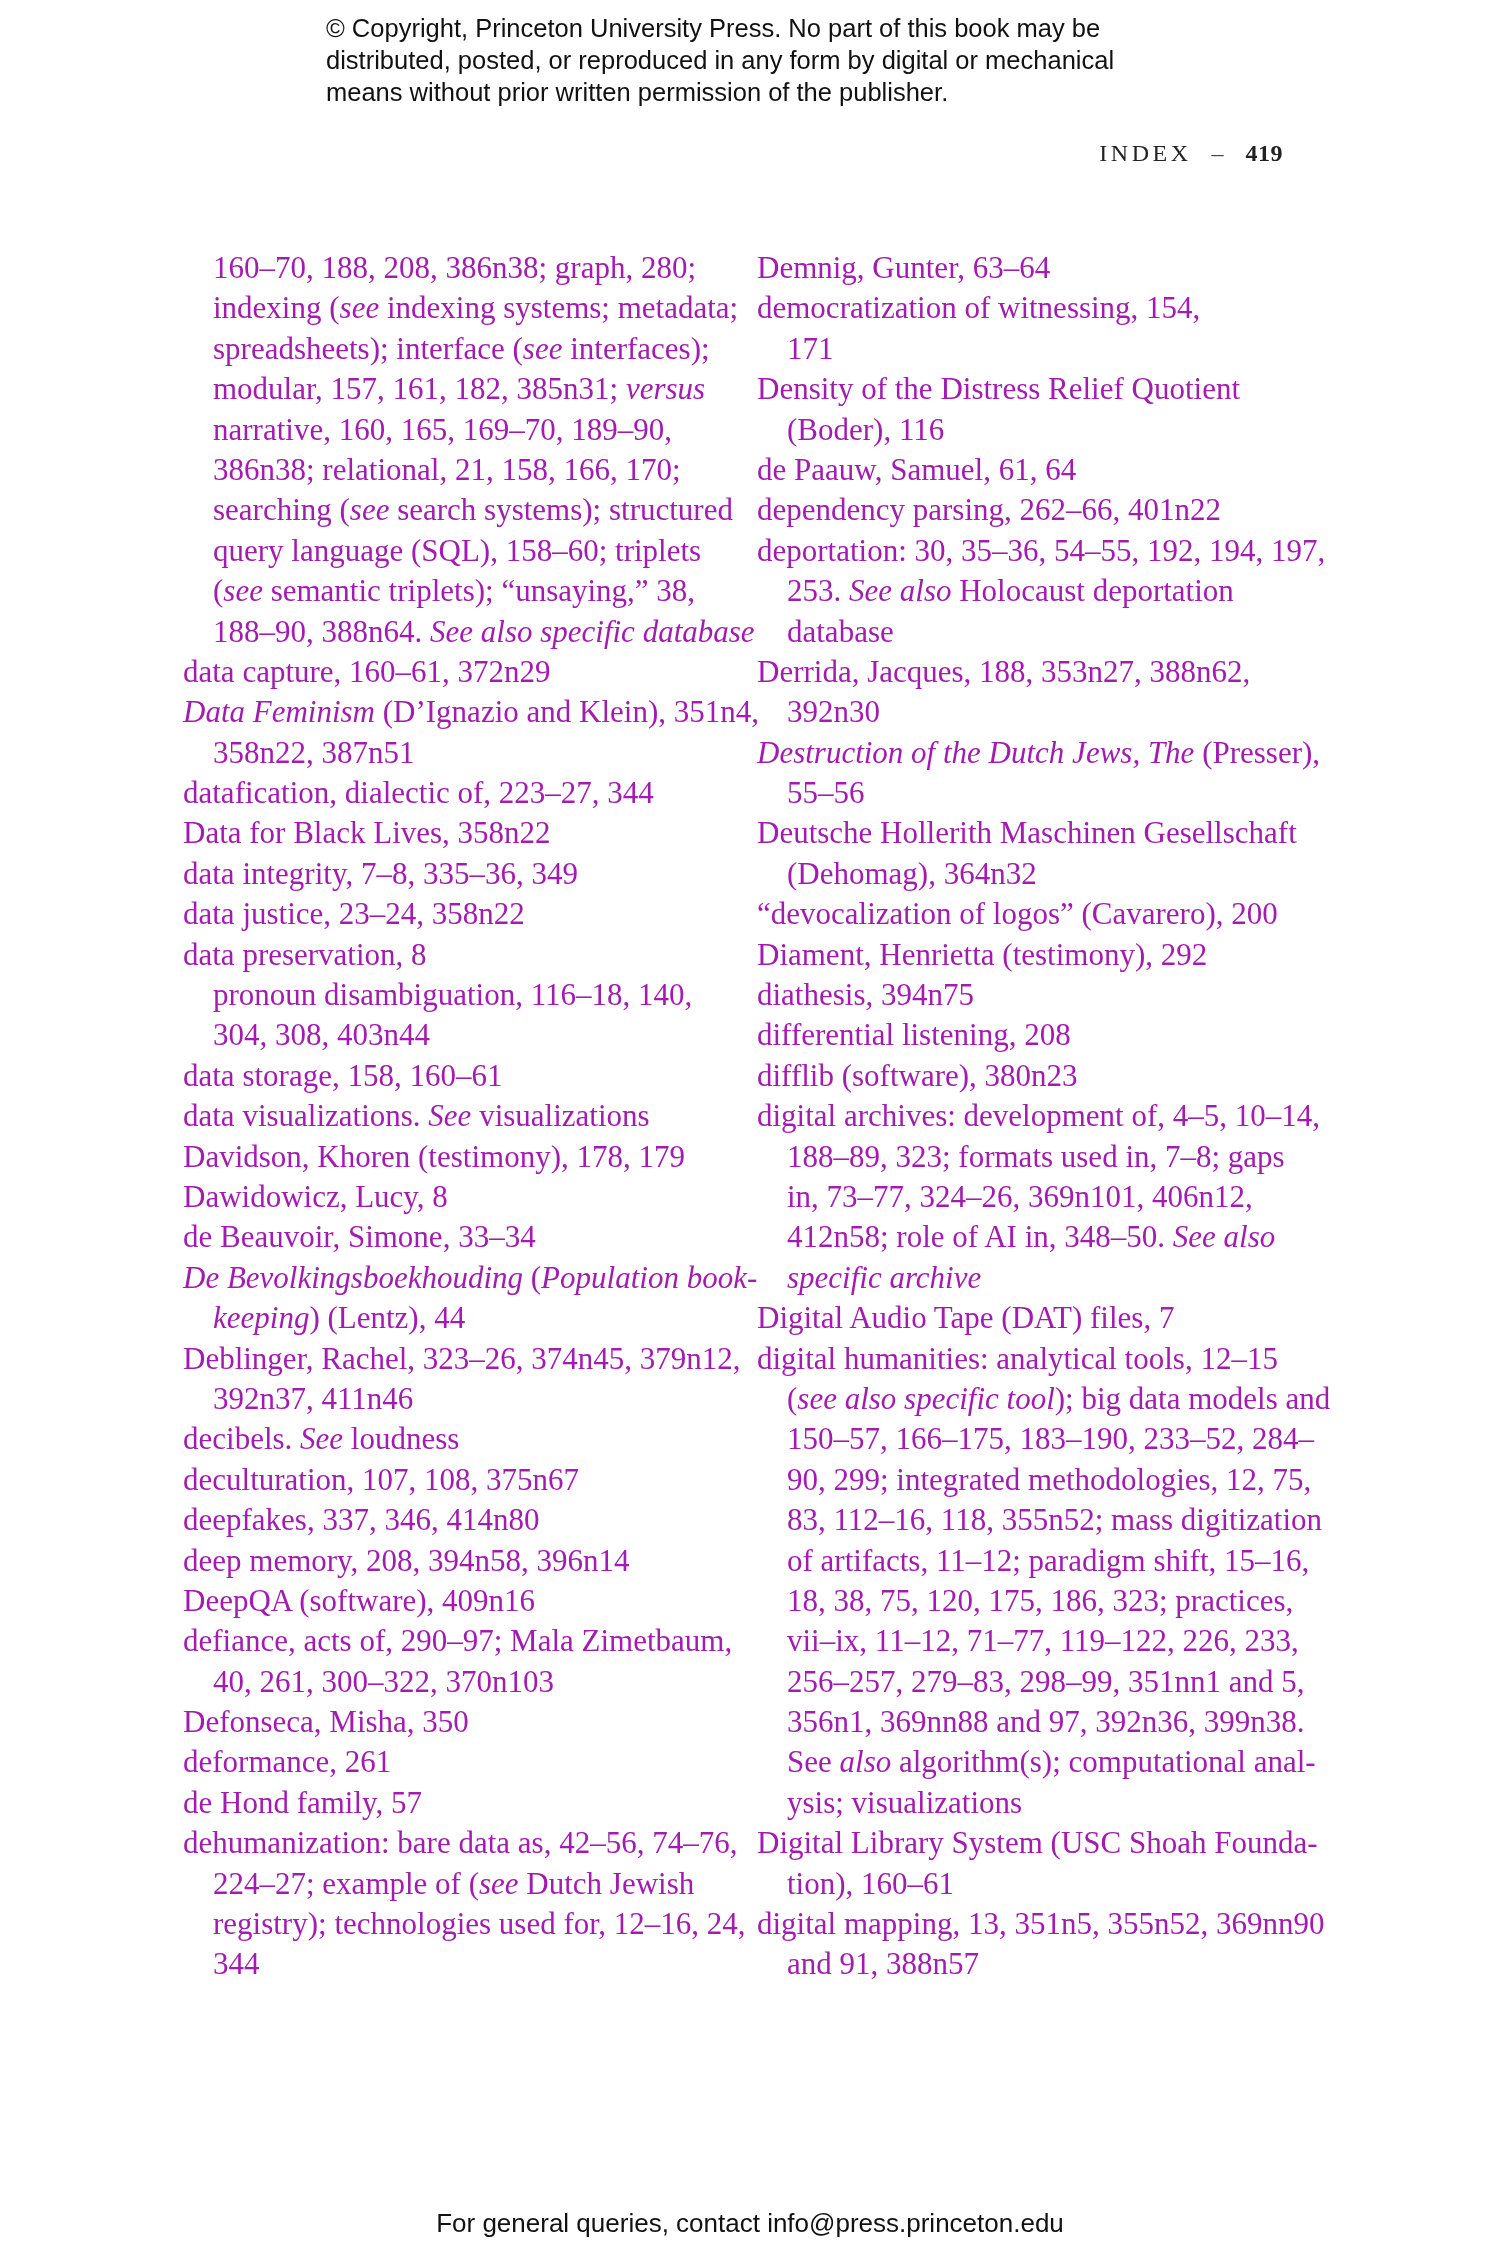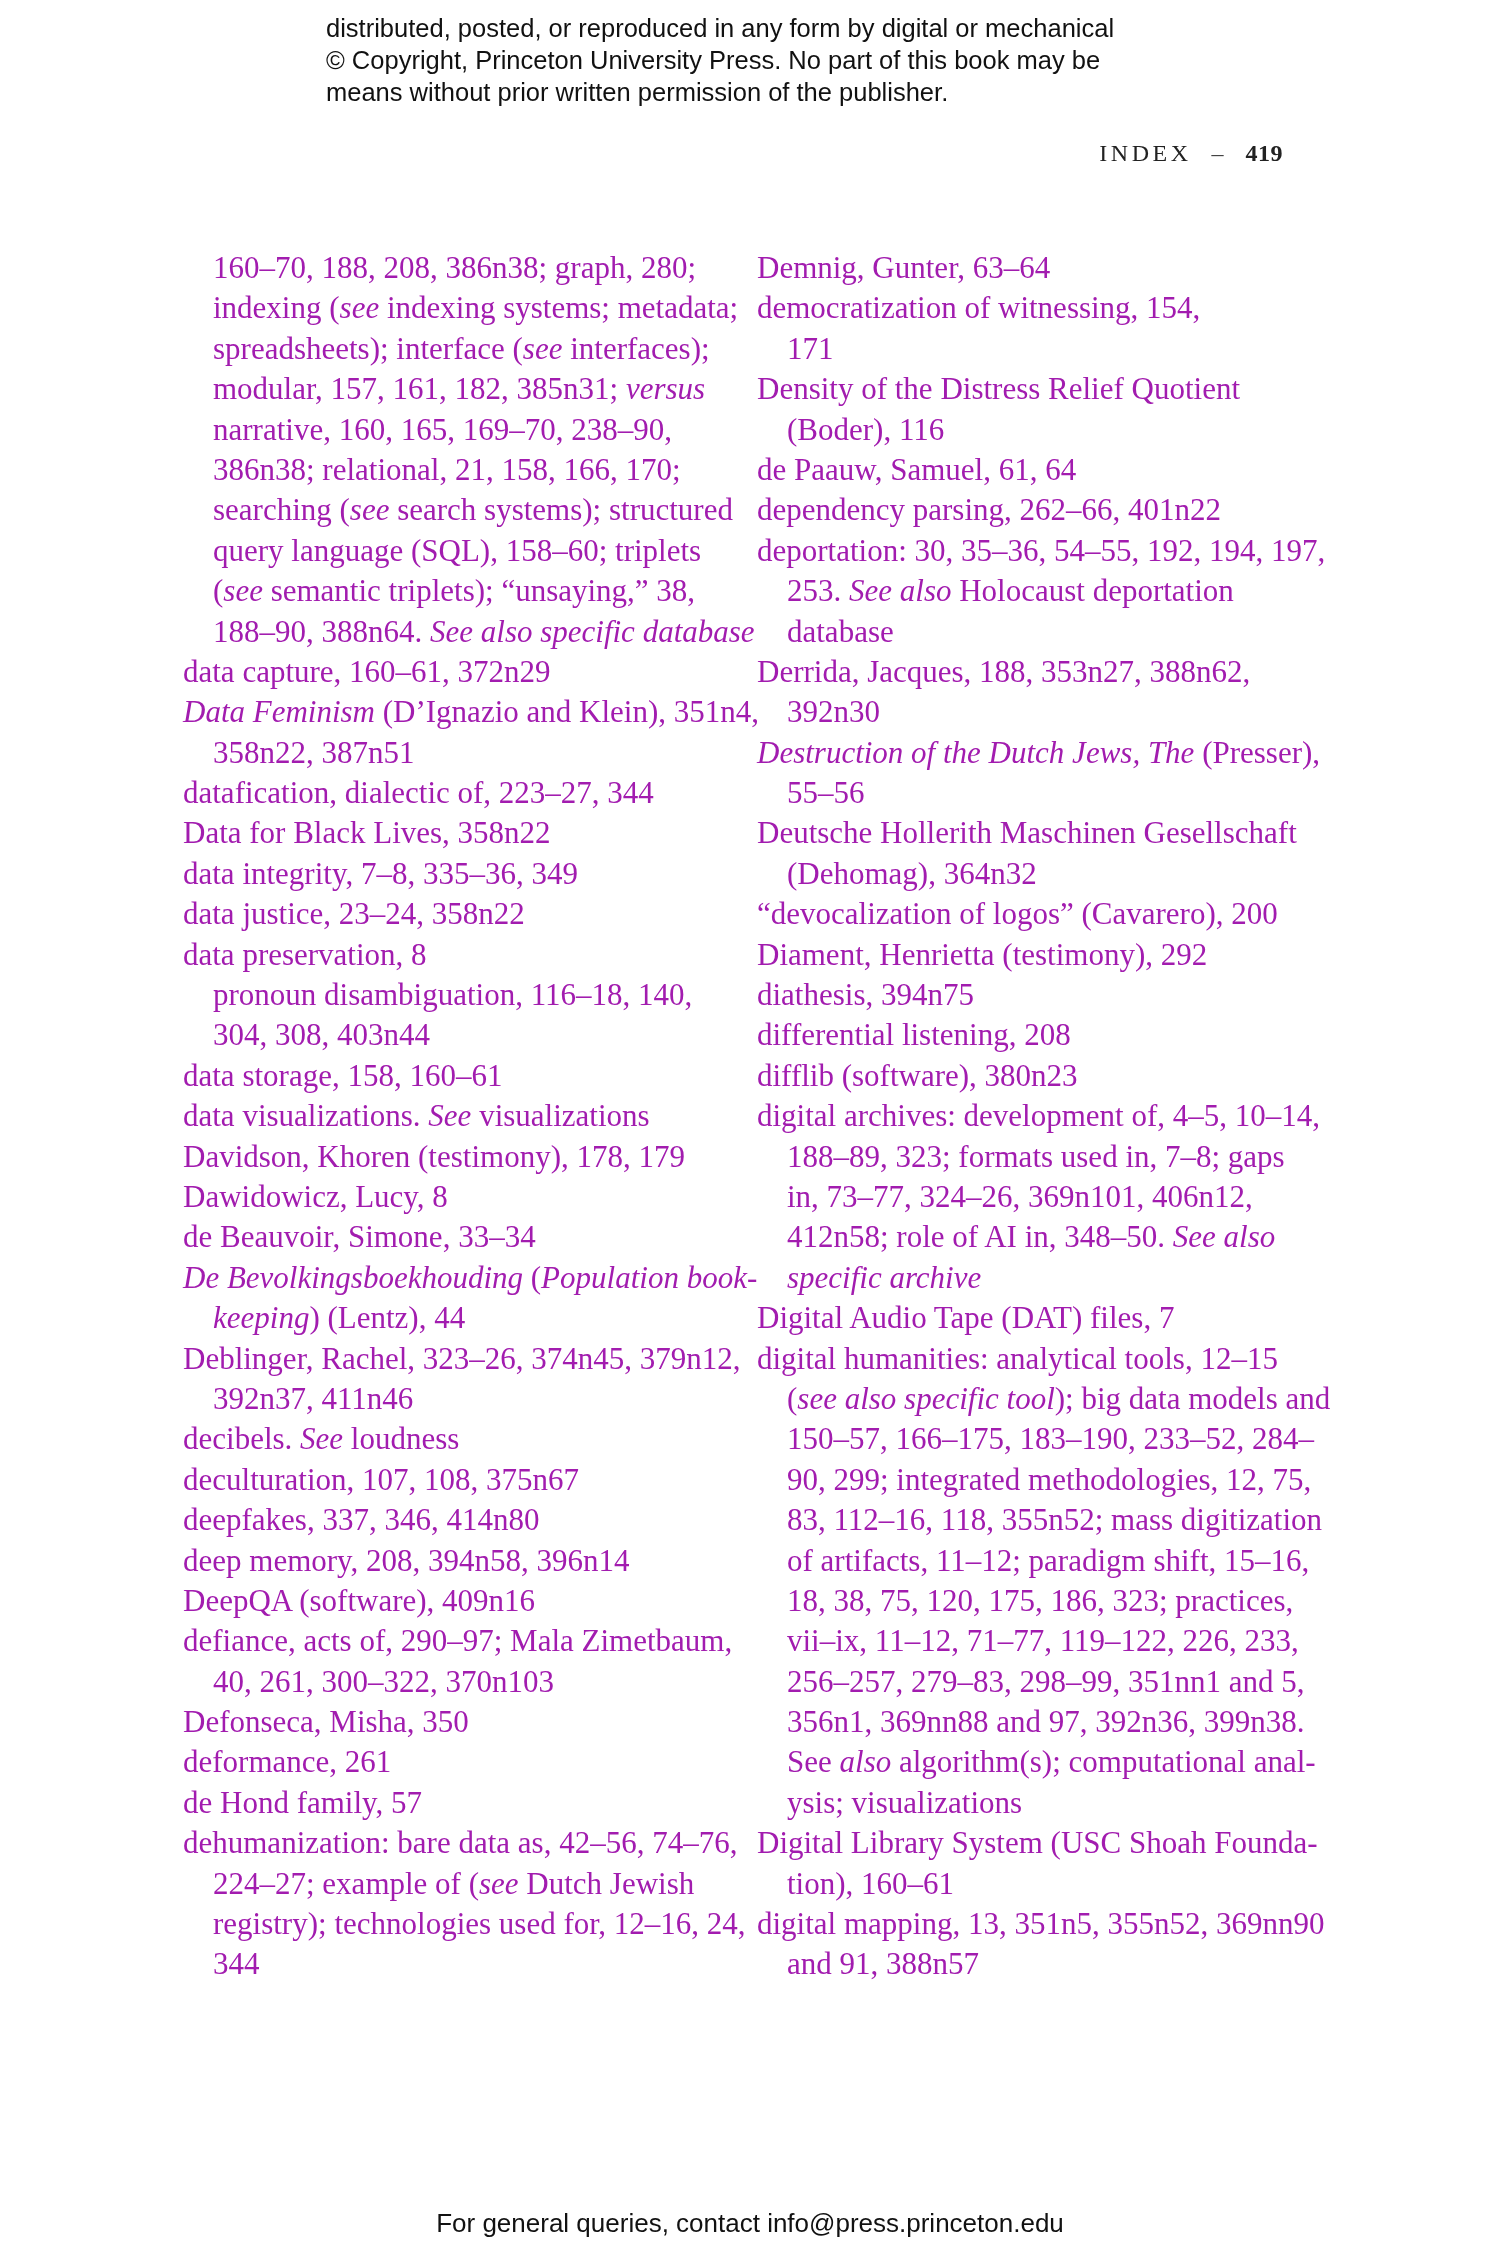--- a/index.html
+++ b/index.html
@@ -30,35 +30,35 @@
   .line i { font-style: italic; }
   .footer {
     position: absolute; left: 0; width: 1500px; top: 2208px; text-align: center;
     font-family: "Liberation Sans", sans-serif; font-size: 26px; color: #111111;
   }
 </style>
 </head>
 <body>
 
 <div class="notice">
+  <div>© Copyright, Princeton University Press. No part of this book may be</div>
   <div>distributed, posted, or reproduced in any form by digital or mechanical</div>
-  <div>© Copyright, Princeton University Press. No part of this book may be</div>
   <div>means without prior written permission of the publisher.</div>
 </div>
 
 <div class="running-head">
   <span class="section">INDEX</span><span class="sep">–</span><span class="page">419</span>
 </div>
 
 <div class="col left">
     <div class="line indent"><span>160–70, 188, 208, 386n38; graph, 280;</span></div>
     <div class="line indent"><span>indexing (</span><i>see</i><span> indexing systems; metadata;</span></div>
     <div class="line indent"><span>spreadsheets); interface (</span><i>see</i><span> interfaces);</span></div>
     <div class="line indent"><span>modular, 157, 161, 182, 385n31; </span><i>versus</i></div>
-    <div class="line indent"><span>narrative, 160, 165, 169–70, 238–90,</span></div>
+    <div class="line indent"><span>narrative, 160, 165, 169–70, 189–90,</span></div>
     <div class="line indent"><span>386n38; relational, 21, 158, 166, 170;</span></div>
     <div class="line indent"><span>searching (</span><i>see</i><span> search systems); structured</span></div>
     <div class="line indent"><span>query language (SQL), 158–60; triplets</span></div>
     <div class="line indent"><span>(</span><i>see</i><span> semantic triplets); “unsaying,” 38,</span></div>
     <div class="line indent"><span>188–90, 388n64. </span><i>See also specific database</i></div>
     <div class="line"><span>data capture, 160–61, 372n29</span></div>
     <div class="line"><i>Data Feminism</i><span> (D’Ignazio and Klein), 351n4,</span></div>
     <div class="line indent"><span>358n22, 387n51</span></div>
     <div class="line"><span>datafication, dialectic of, 223–27, 344</span></div>
     <div class="line"><span>Data for Black Lives, 358n22</span></div>

